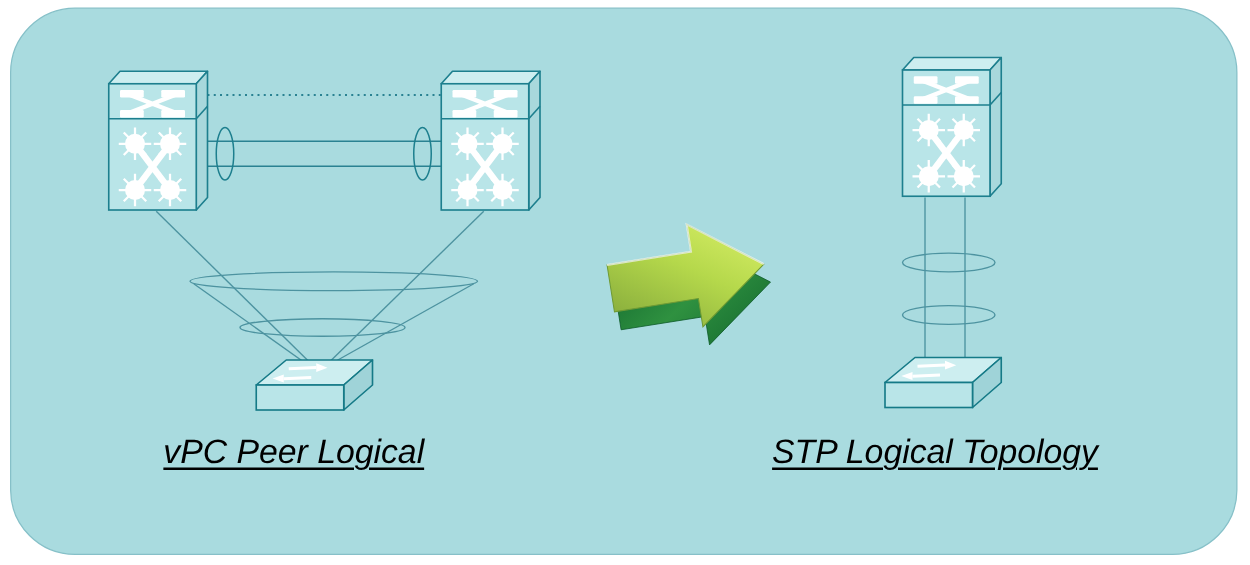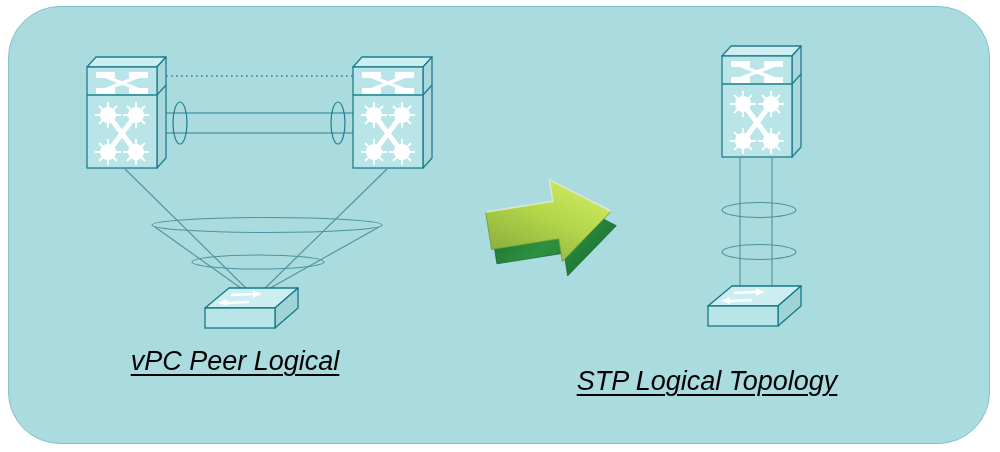--- a/index.html
+++ b/index.html
@@ -40,21 +40,21 @@
     transform: translateX(-50%);
     font-style: italic;
     font-size: 27px;
     color: #000000;
     text-decoration: underline;
     text-decoration-thickness: 2px;
     text-underline-offset: 4px;
     white-space: nowrap;
   }
   .label-left  { left: 235px; }
-  .label-right { left: 707px; margin-top: 20px; }
+  .label-right { left: 748px; }
 </style>
 </head>
 <body>
 
 <div class="stage">
   <div class="panel"></div>
 
   <svg class="diagram-svg" viewBox="0 0 1000 452">
     <defs>
       <linearGradient id="arrowFace" x1="0" y1="1" x2="1" y2="0">

